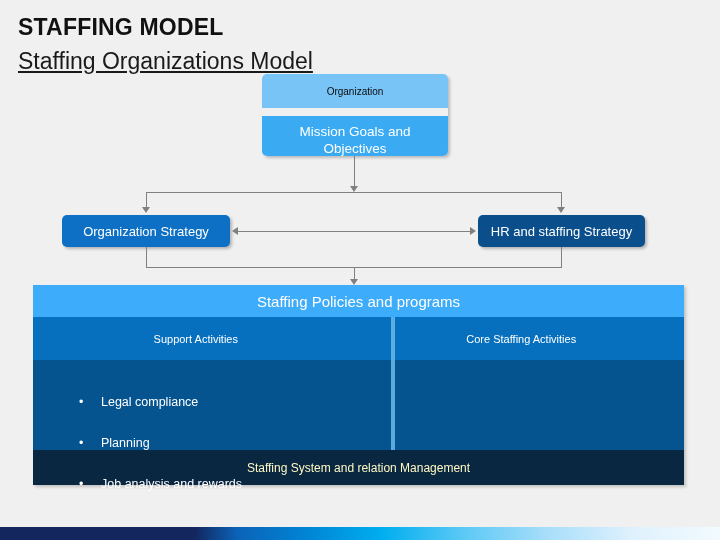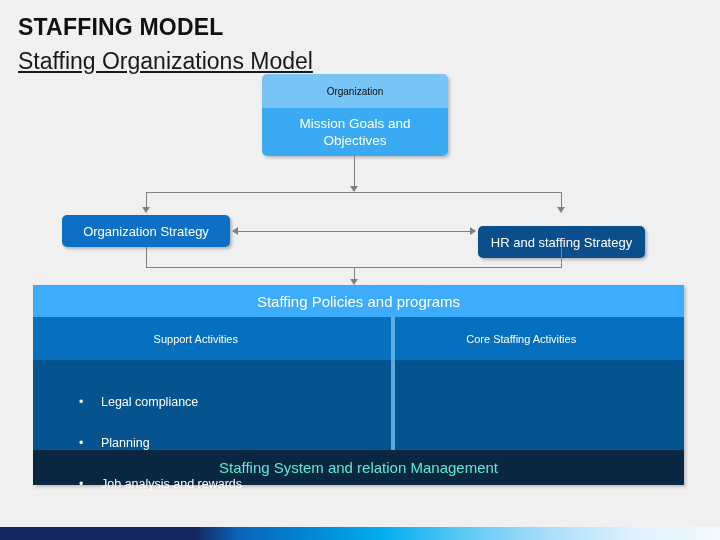--- a/index.html
+++ b/index.html
@@ -63,20 +63,21 @@
     background: #3aaaf3;
     color: #ffffff;
     font-size: 13.5px;
     line-height: 17px;
     display: flex;
     align-items: center;
     justify-content: center;
     text-align: center;
     padding: 0 10px;
     box-sizing: border-box;
+    margin-top: 8px;
   }
 
   
   .strategy-box {
     position: absolute;
     top: 215px;
     height: 32px;
     border-radius: 5px;
     color: #ffffff;
     font-size: 13px;
@@ -89,21 +90,20 @@
   .org-strategy {
     left: 62px;
     width: 168px;
     background: #0d70c4;
     text-align: center;
   }
   .hr-strategy {
     left: 478px;
     width: 167px;
     background: #0a4f8c;
-    margin-top: 11px;
   }
 
   
   .line {
     position: absolute;
     background: #808080;
   }
   .v-line { width: 1px; }
   .h-line { height: 1px; }
 
@@ -197,22 +197,22 @@
     left: 358px;
     top: 32px;
     width: 4px;
     height: 133px;
     background: #6cb9e8;
     opacity: 0.85;
   }
   .band-footer {
     height: 35px;
     background: #0a2742;
-    color: #5eead4;
-    font-size: 15px;
+    color: #fef9c3;
+    font-size: 12px;
     display: flex;
     align-items: center;
     justify-content: center;
   }
 
   
   .accent-bar {
     position: absolute;
     left: 0; bottom: 0;
     width: 720px;

